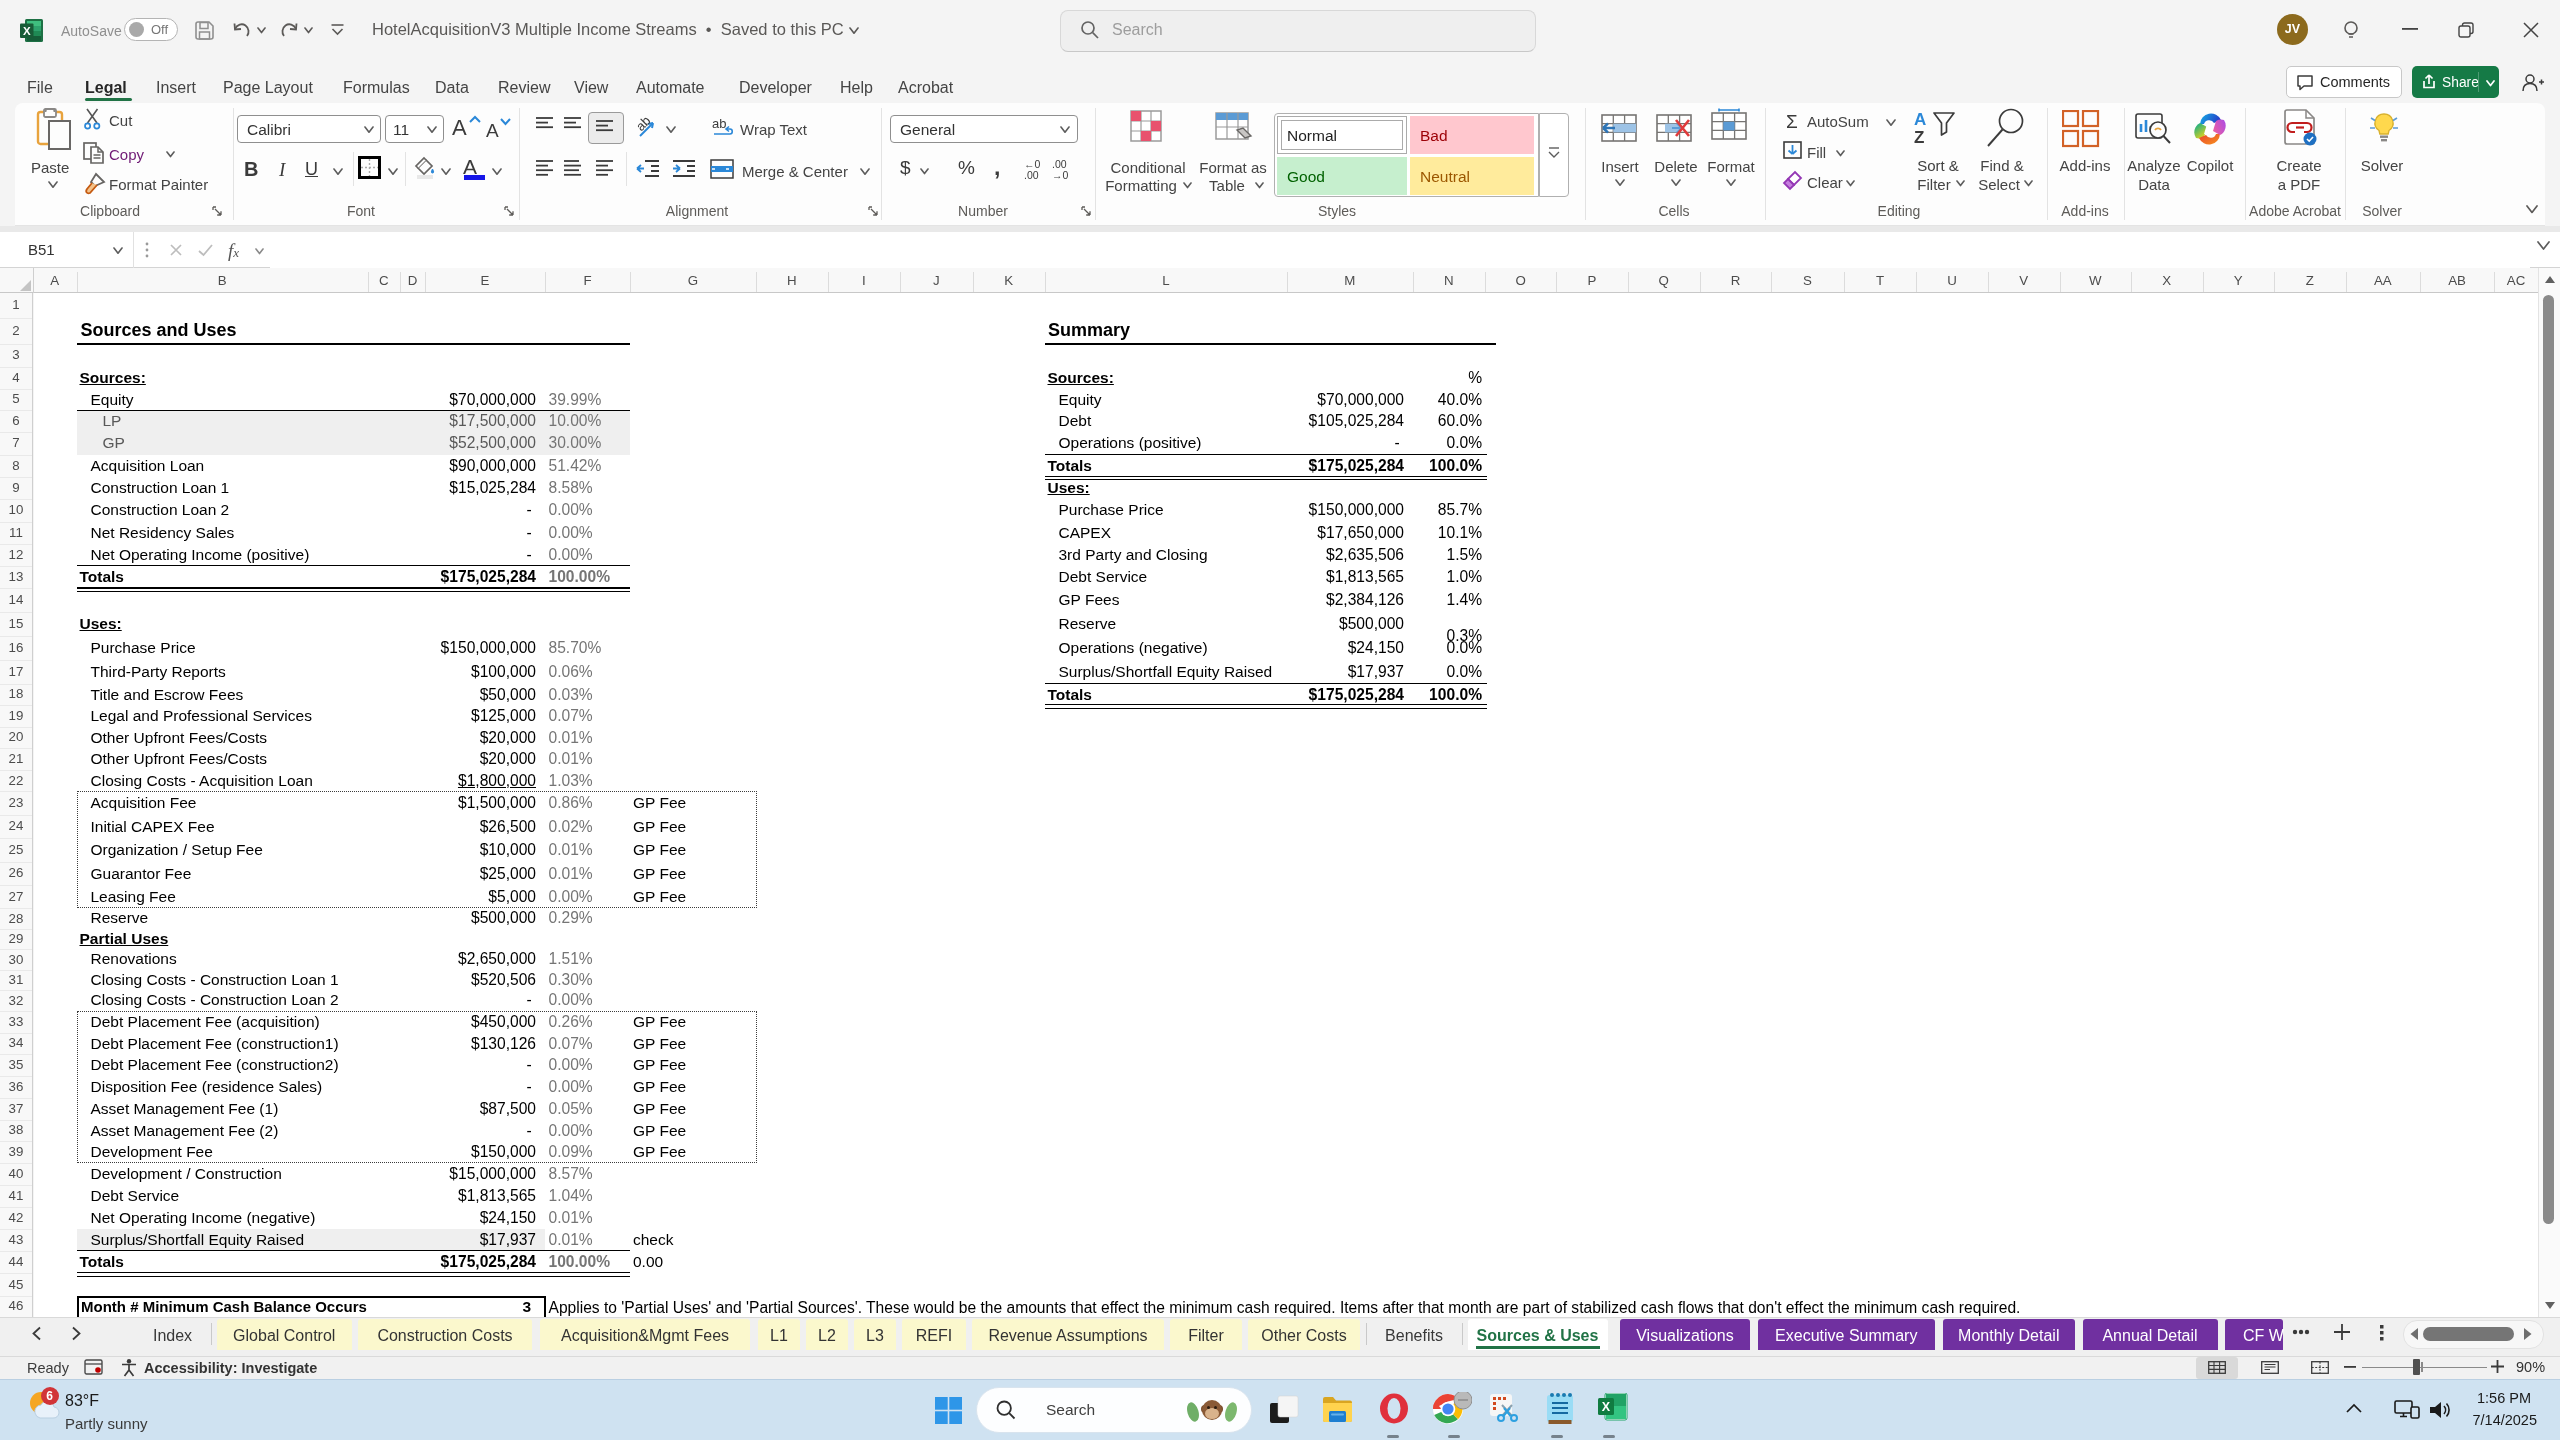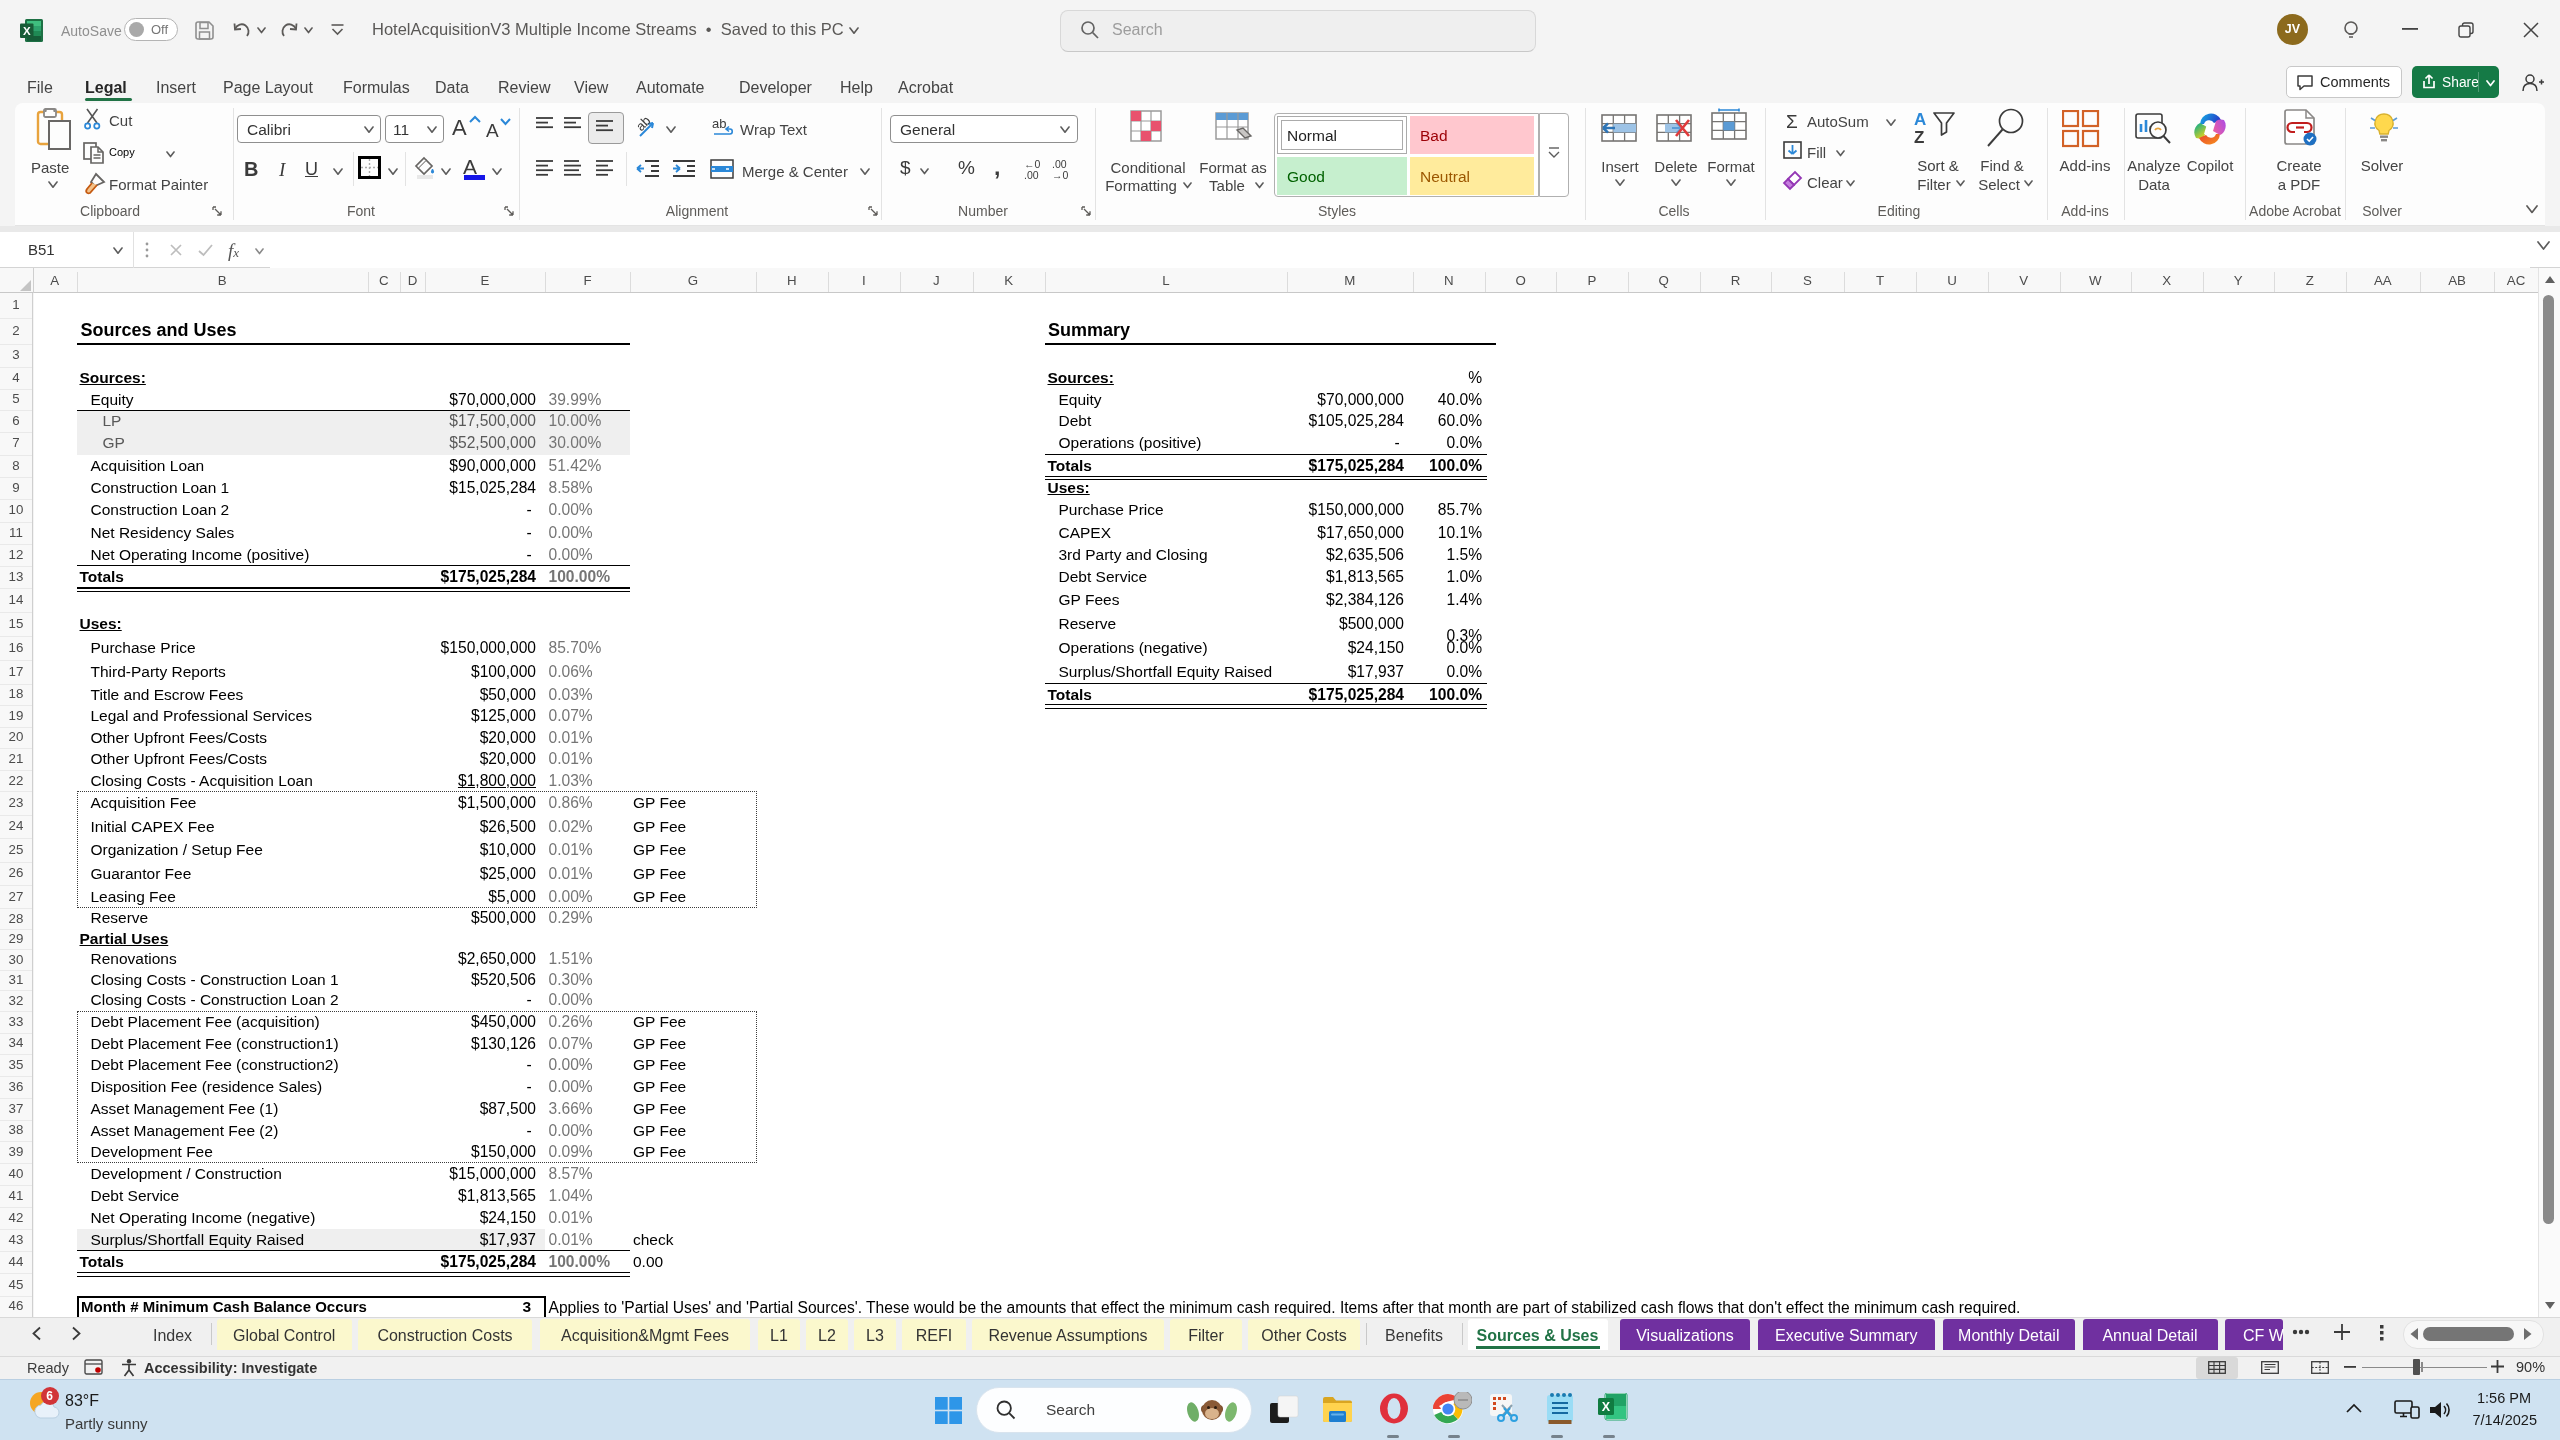--- a/index.html
+++ b/index.html
@@ -163,21 +163,21 @@
 <circle cx="3.6" cy="18" r="2.6" fill="none" stroke="#2b88d8" stroke-width="1.7"></circle>
 <circle cx="12.8" cy="18" r="2.6" fill="none" stroke="#2b88d8" stroke-width="1.7"></circle>
   </svg>
 <div class="t" style="left:109px;top:113px;font-size:15px;color:#444">Cut</div>
 <svg style="position:absolute;left:83px;top:142px;" width="22" height="22" viewBox="0 0 22 22">
     <rect x="1" y="1" width="12" height="16" fill="#fdfdfd" stroke="#676563" stroke-width="1.7"></rect>
 <path d="M8 5 H15 L20 10 V21 H8 Z" fill="#fdfdfd" stroke="#676563" stroke-width="1.7"></path>
 <path d="M15 5 V10 H20" fill="none" stroke="#676563" stroke-width="1.5"></path>
 <path d="M10.5 13 H17.5 M10.5 16 H17.5" stroke="#676563" stroke-width="1.4"></path>
   </svg>
-<div class="t" style="left:109px;top:147px;font-size:11px;color:#000000">Copy</div>
+<div class="t" style="left:109px;top:147px;font-size:15px;color:#701a75">Copy</div>
 <svg style="position:absolute;left:166px;top:151px;" width="9" height="7" viewBox="0 0 9 7">
     <path d="M1 1 L4.5 5.58 L8 1" fill="none" stroke="#5c5c5c" stroke-width="1.6" stroke-linecap="round" stroke-linejoin="round"></path>
   </svg>
 <svg style="position:absolute;left:83px;top:172px;" width="23" height="24" viewBox="0 0 23 24">
     <path d="M13 2 L21 10 L12 14 L8 10 Z" fill="#fdfdfd" stroke="#676563" stroke-width="1.8"></path>
 <path d="M9 11 L4 17 C2 20 4 22 7 21 L14 13" fill="#f3c28a" stroke="#c55a11" stroke-width="1.8"></path>
   </svg>
 <div class="t" style="left:109px;top:177px;font-size:15px;color:#444">Format Painter</div>
 <div style="left:237px;top:115px;width:144px;height:28px;background:#fff;border:1px solid #8f8f8f;border-radius:4px"></div>
 <div class="t" style="left:247px;top:122px;font-size:15.5px;color:#333">Calibri</div>
@@ -759,21 +759,21 @@
 <div class="c rt n" style="left:425px;top:1032.6px;width:111px;height:21.700000000000045px;line-height:21.700000000000045px;">$130,126</div>
 <div class="c pc n" style="left:548.5px;top:1032.6px;line-height:21.700000000000045px;">0.07%</div>
 <div class="c" style="left:90.5px;top:1054.3px;line-height:21.799999999999955px;">Debt Placement Fee (construction2)</div>
 <div class="c rt n" style="left:425px;top:1054.3px;width:111px;height:21.799999999999955px;line-height:21.799999999999955px;">-&nbsp;</div>
 <div class="c pc n" style="left:548.5px;top:1054.3px;line-height:21.799999999999955px;">0.00%</div>
 <div class="c" style="left:90.5px;top:1076.1px;line-height:21.700000000000045px;">Disposition Fee (residence Sales)</div>
 <div class="c rt n" style="left:425px;top:1076.1px;width:111px;height:21.700000000000045px;line-height:21.700000000000045px;">-&nbsp;</div>
 <div class="c pc n" style="left:548.5px;top:1076.1px;line-height:21.700000000000045px;">0.00%</div>
 <div class="c" style="left:90.5px;top:1097.8px;line-height:21.799999999999955px;">Asset Management Fee (1)</div>
 <div class="c rt n" style="left:425px;top:1097.8px;width:111px;height:21.799999999999955px;line-height:21.799999999999955px;">$87,500</div>
-<div class="c pc n" style="left:548.5px;top:1097.8px;line-height:21.799999999999955px;">3.66%</div>
+<div class="c pc n" style="left:548.5px;top:1097.8px;line-height:21.799999999999955px;">0.05%</div>
 <div class="c" style="left:90.5px;top:1119.6px;line-height:21.700000000000045px;">Asset Management Fee (2)</div>
 <div class="c rt n" style="left:425px;top:1119.6px;width:111px;height:21.700000000000045px;line-height:21.700000000000045px;">-&nbsp;</div>
 <div class="c pc n" style="left:548.5px;top:1119.6px;line-height:21.700000000000045px;">0.00%</div>
 <div class="c" style="left:90.5px;top:1141.3px;line-height:21.799999999999955px;">Development Fee</div>
 <div class="c rt n" style="left:425px;top:1141.3px;width:111px;height:21.799999999999955px;line-height:21.799999999999955px;">$150,000</div>
 <div class="c pc n" style="left:548.5px;top:1141.3px;line-height:21.799999999999955px;">0.09%</div>
 <div class="c" style="left:90.5px;top:1163.1px;line-height:22.0px;">Development / Construction</div>
 <div class="c rt n" style="left:425px;top:1163.1px;width:111px;height:22.0px;line-height:22.0px;">$15,000,000</div>
 <div class="c pc n" style="left:548.5px;top:1163.1px;line-height:22.0px;">8.57%</div>
 <div class="c" style="left:90.5px;top:1185.1px;line-height:22.0px;">Debt Service</div>

